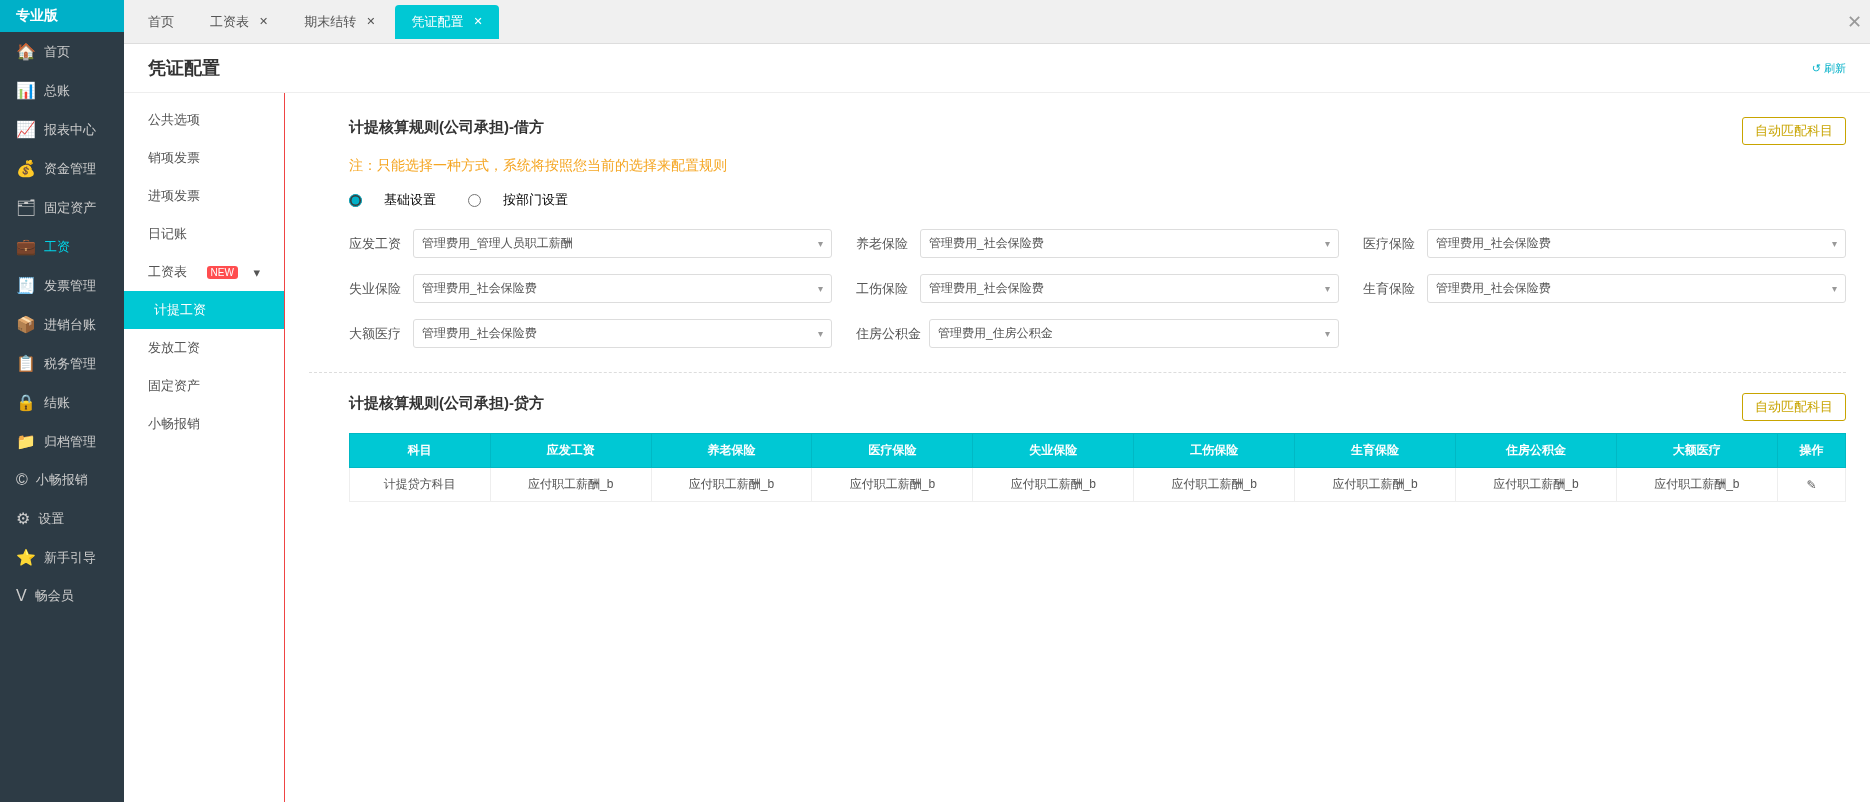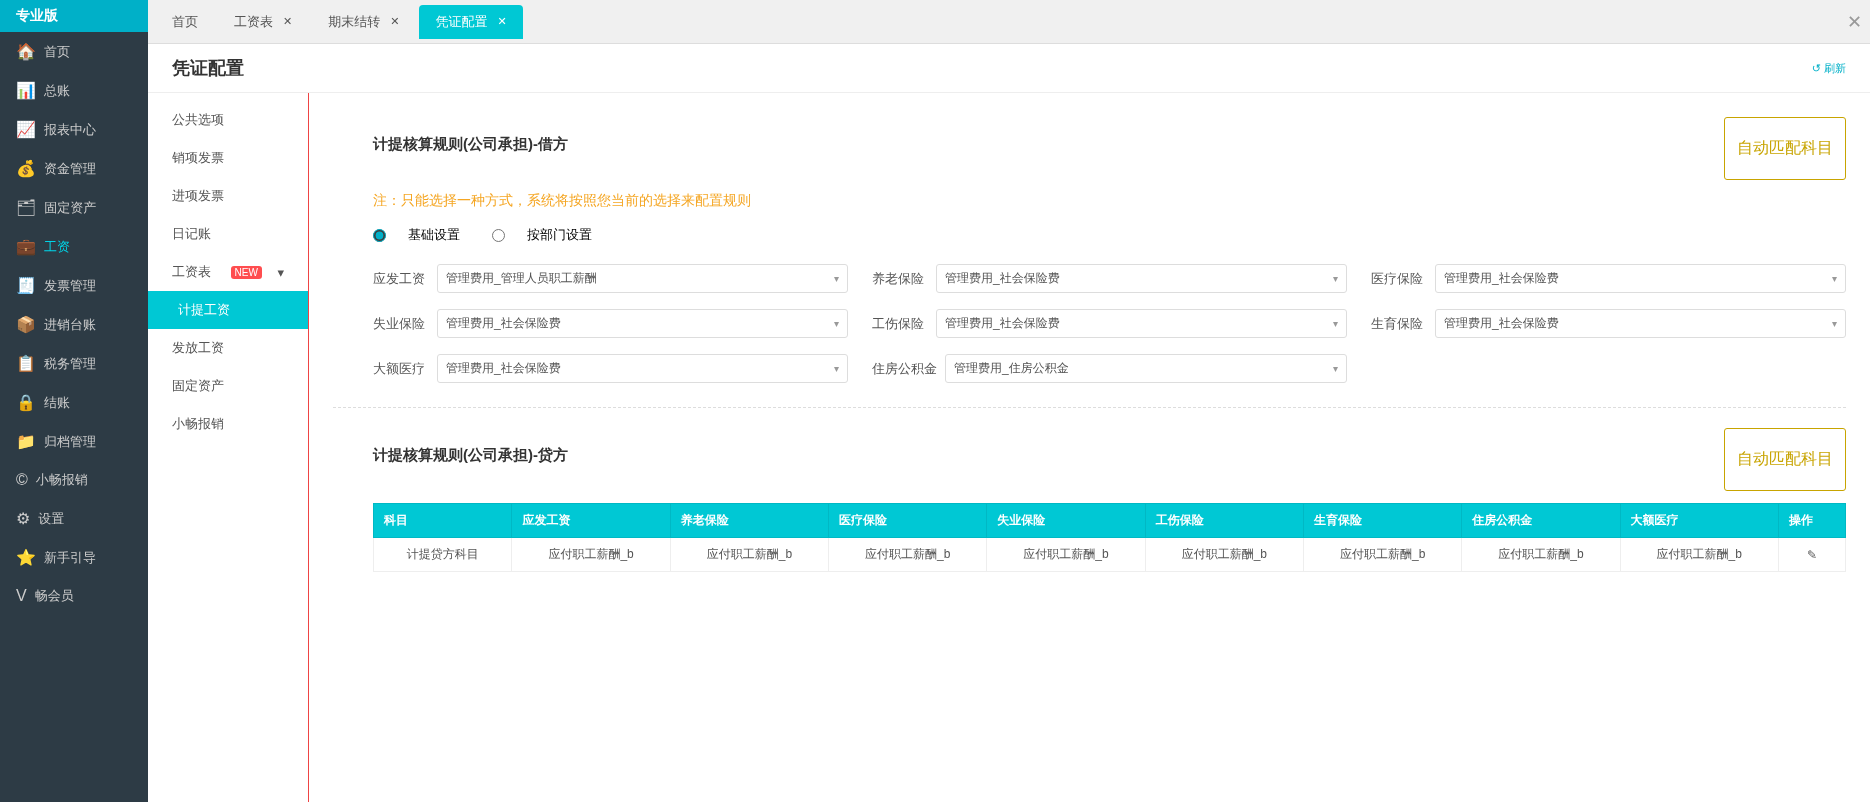--- a/index.html
+++ b/index.html
@@ -1,20 +1,20 @@
 <!DOCTYPE html>
 <html><head>
   <meta charset="utf-8">
   <style>
     * { box-sizing: border-box; margin: 0; padding: 0; }
     body { font-family: "Microsoft YaHei", "PingFang SC", sans-serif; font-size: 13px; background: #f5f5f5; display: flex; height: 802px; overflow: hidden; }
 
     
     .sidebar {
-      width: 148px;
+      width: 124px;
       background: #2d3b45;
       color: #ccc;
       display: flex;
       flex-direction: column;
       flex-shrink: 0;
       height: 100%;
     }
     .sidebar-header {
       background: #00b0c8;
       color: white;
@@ -148,24 +148,24 @@
     }
     .section-note {
       color: #f5a623;
       font-size: 14px;
       margin-bottom: 16px;
     }
     .auto-match-btn {
       border: 1px solid #c8a400;
       color: #c8a400;
       background: white;
-      padding: 20px 12px;
+      padding: 4px 12px;
       border-radius: 3px;
       cursor: pointer;
-      font-size: 16px;
+      font-size: 13px;
     }
 
     
     .radio-group {
       display: flex;
       gap: 32px;
       margin-bottom: 20px;
       align-items: center;
     }
     .radio-label {
@@ -234,21 +234,21 @@
     
     .data-table {
       width: 100%;
       border-collapse: collapse;
       font-size: 12px;
     }
     .data-table th {
       background: #00c8d4;
       color: white;
       padding: 8px 10px;
-      text-align: left;
+      text-align: center;
       border: 1px solid #00b8c4;
     }
     .data-table td {
       padding: 8px 10px;
       text-align: center;
       border: 1px solid #eee;
       color: #555;
     }
     .data-table tr:nth-child(even) td { background: #f9f9f9; }
     .edit-icon { color: #00b0c8; cursor: pointer; }

